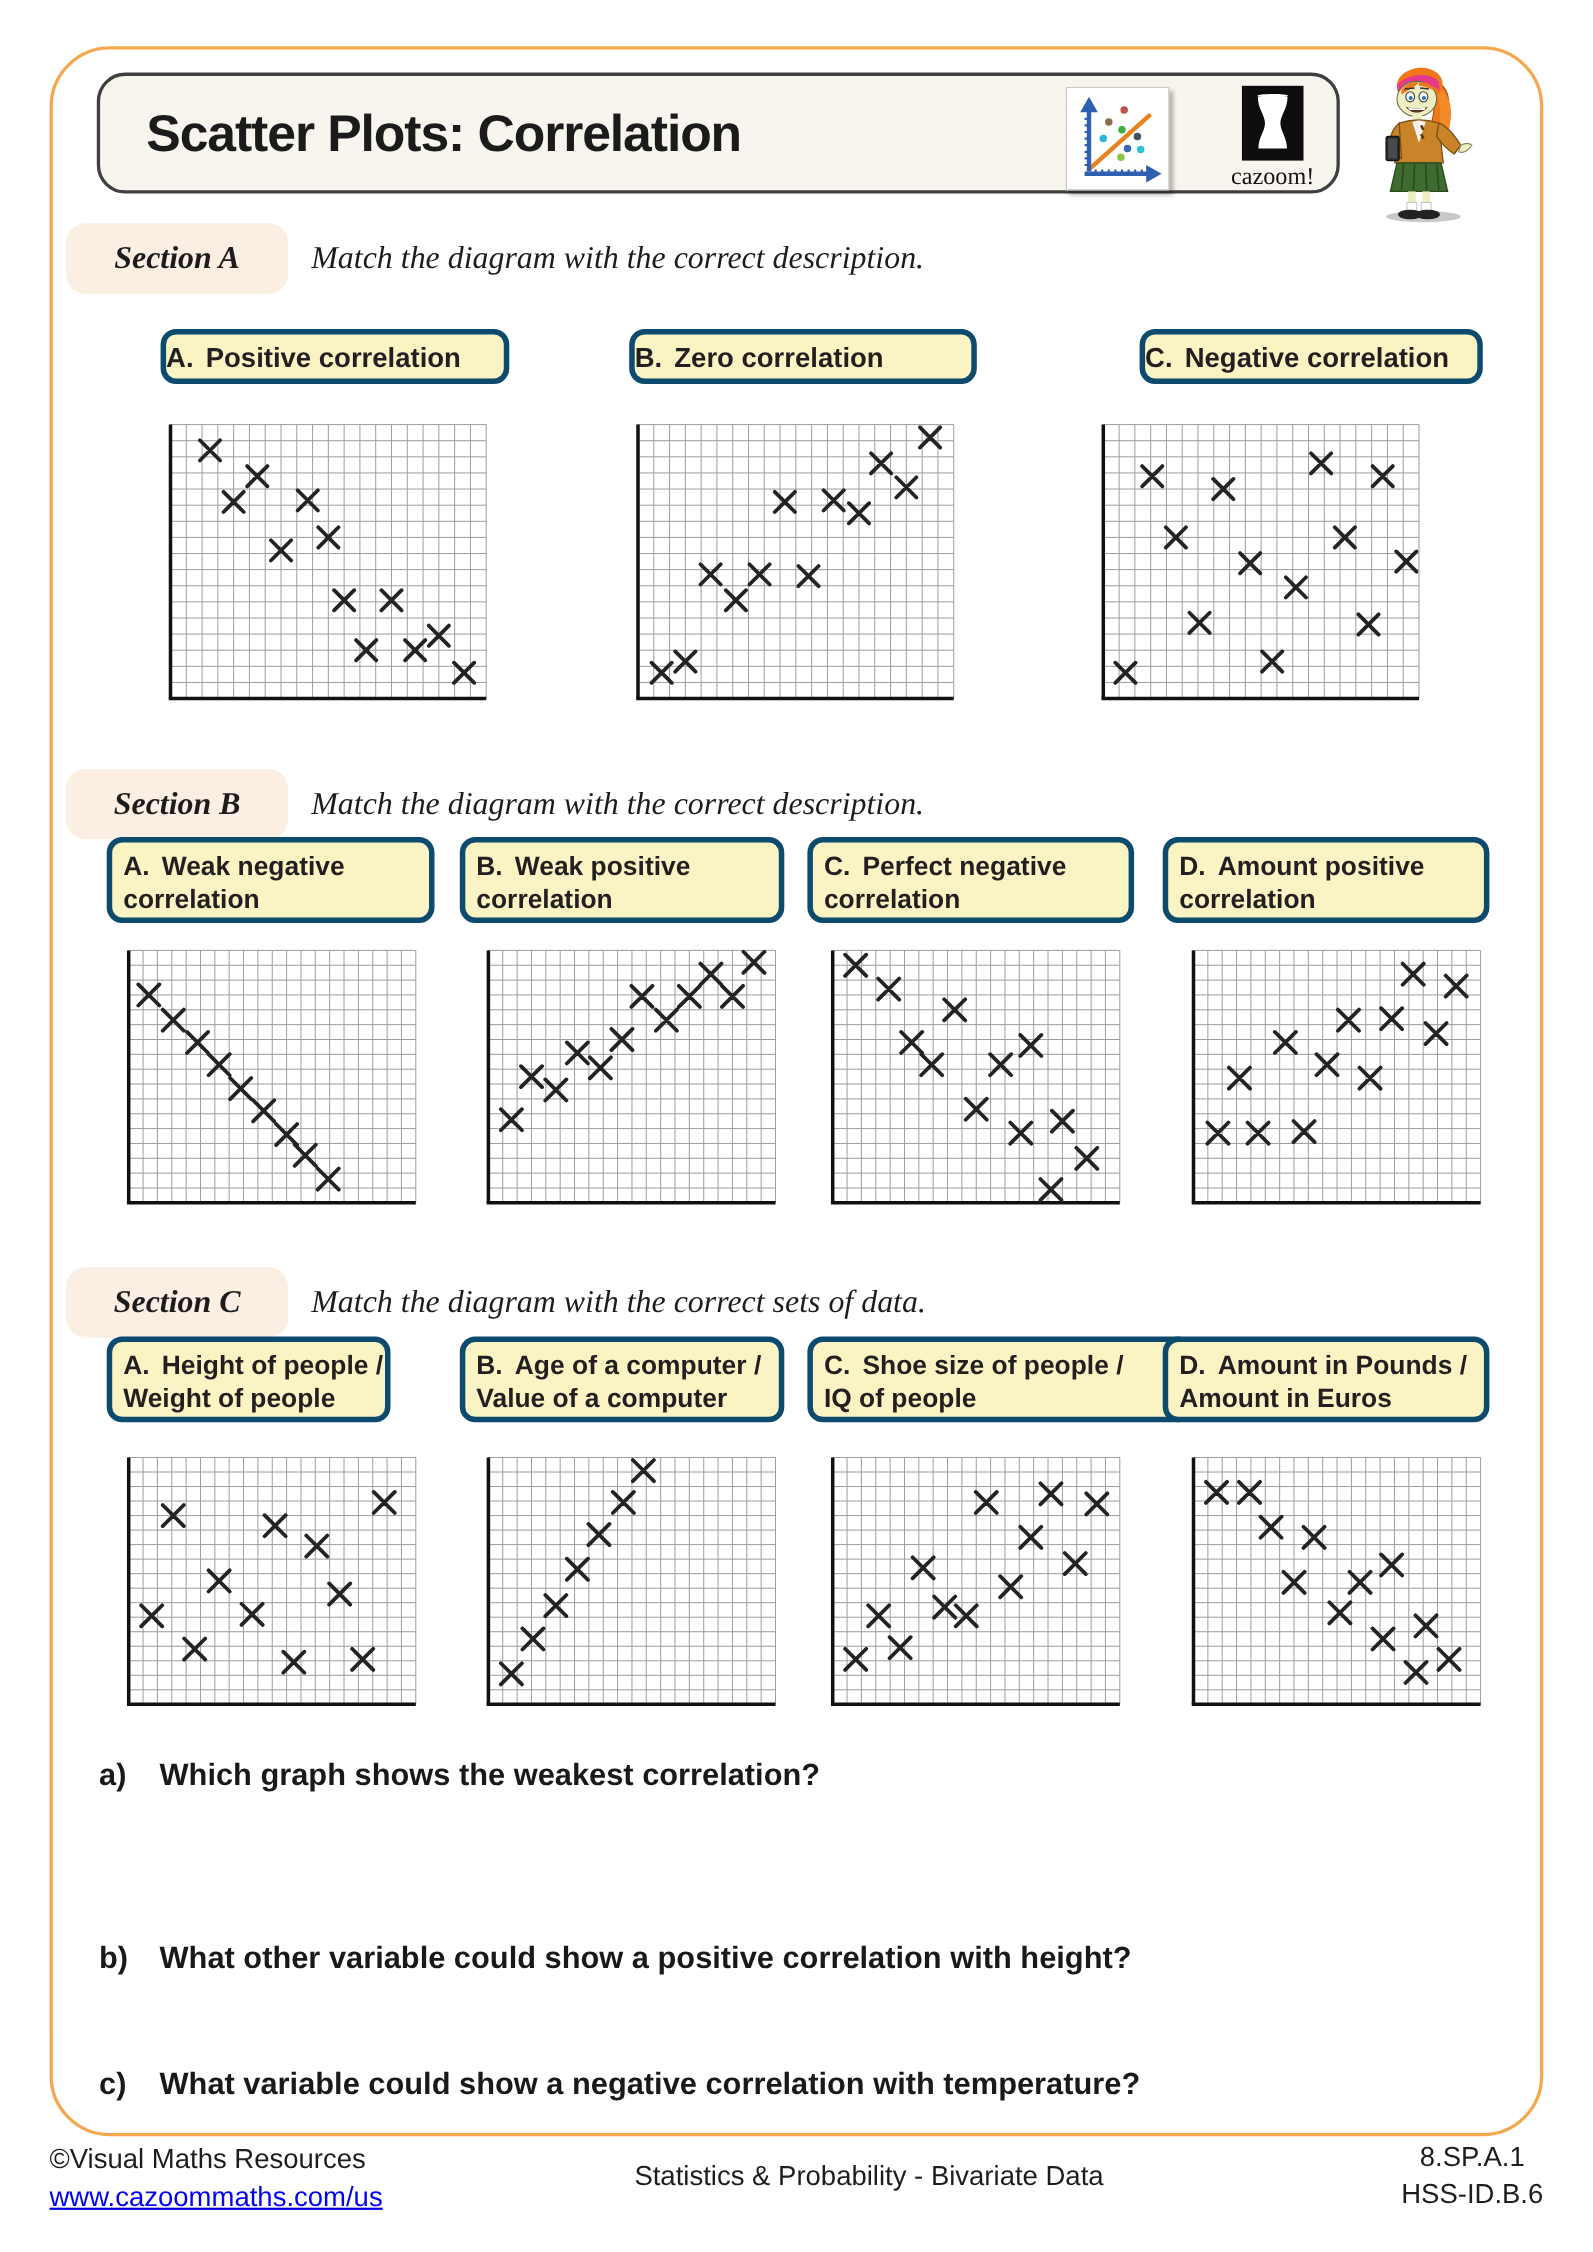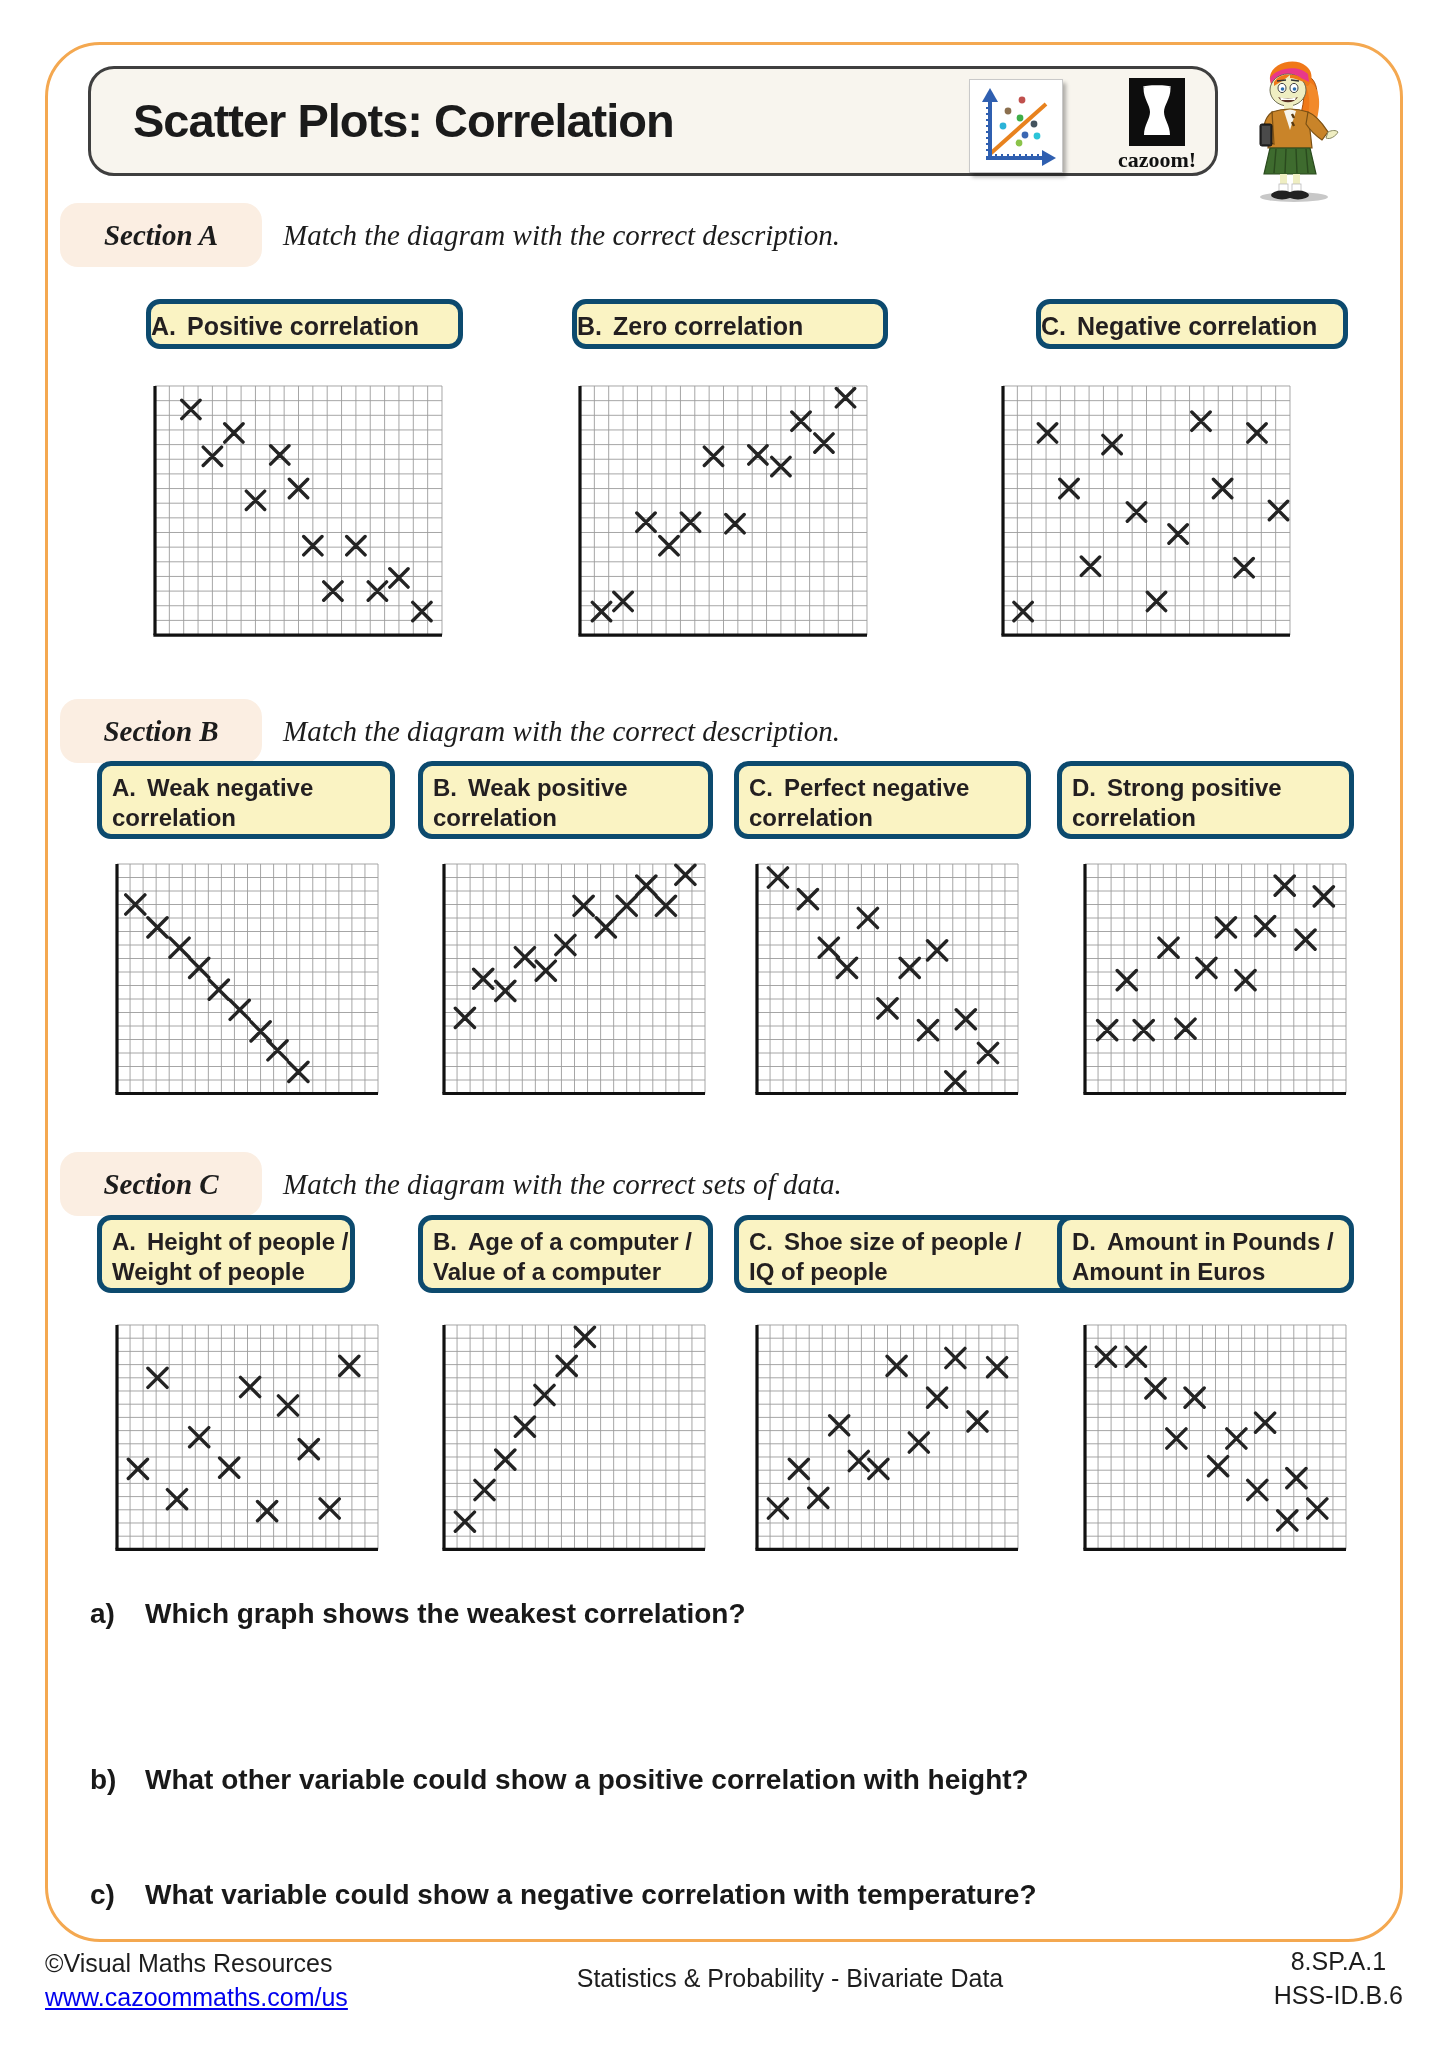--- a/index.html
+++ b/index.html
@@ -13,21 +13,21 @@
 
   
   .title-box { position:absolute; left:88px; top:66px; width:1130px; height:110px;
     background:#f8f5ee; border:3px solid #3f3f3f; border-radius:26px; }
   .title-box h1 { position:absolute; left:42px; top:0; line-height:104px; font-size:47px;
     font-weight:bold; letter-spacing:-1px; color:#1b1b1b; }
   .chart-icon { position:absolute; left:878px; top:10px; width:94px; height:94px; background:#fff;
     border:1px solid #c9c9c9; box-shadow:3px 4px 4px rgba(0,0,0,.3); }
   .cazoom-logo { position:absolute; left:1012px; top:9px; width:108px; text-align:center; }
   .logo-glyph { width:56px; height:68px; margin:0 auto; background:#0d0d0d; display:flex; align-items:center; justify-content:center; }
-  .logo-text { font-family:"Liberation Serif", serif; font-weight:bold; font-size:22px; color:#111; margin-top:1px; }
+  .logo-text { font-family:"Liberation Serif", serif; font-weight:normal; font-size:22px; color:#111; margin-top:1px; }
   .mascot { position:absolute; left:1232px; top:52px; width:125px; height:152px; }
 
   
   .section-pill { position:absolute; left:60px; width:202px; height:64px; background:#fbeee2;
     border-radius:18px; text-align:center; line-height:64px;
     font-family:"Liberation Serif", serif; font-style:italic; font-weight:bold; font-size:29px; color:#1c1c1c; }
   .section-instr { position:absolute; left:283px; height:64px; line-height:64px;
     font-family:"Liberation Serif", serif; font-style:italic; font-size:29px; color:#1c1c1c; }
   .top-a { top:203px; } .top-b { top:699px; } .top-c { top:1152px; }
 
@@ -186,21 +186,21 @@
   </div>
   <div class="tag tag-tall tB2">
     <div><span class="tag-letter">B.</span><span>Weak positive</span></div>
     <div>correlation</div>
   </div>
   <div class="tag tag-tall tB3">
     <div><span class="tag-letter">C.</span><span>Perfect negative</span></div>
     <div>correlation</div>
   </div>
   <div class="tag tag-tall tB4">
-    <div><span class="tag-letter">D.</span><span>Strong positive</span></div>
+    <div><span class="tag-letter">D.</span><span>Amount positive</span></div>
     <div>correlation</div>
   </div>
 
   <svg class="plot pB1" viewBox="-6 -6 273 241.5" width="273" height="241.5">
       <path d="M0.00 0V229.5M13.05 0V229.5M26.10 0V229.5M39.15 0V229.5M52.20 0V229.5M65.25 0V229.5M78.30 0V229.5M91.35 0V229.5M104.40 0V229.5M117.45 0V229.5M130.50 0V229.5M143.55 0V229.5M156.60 0V229.5M169.65 0V229.5M182.70 0V229.5M195.75 0V229.5M208.80 0V229.5M221.85 0V229.5M234.90 0V229.5M247.95 0V229.5M261.00 0V229.5M0 0.00H261.0M0 13.50H261.0M0 27.00H261.0M0 40.50H261.0M0 54.00H261.0M0 67.50H261.0M0 81.00H261.0M0 94.50H261.0M0 108.00H261.0M0 121.50H261.0M0 135.00H261.0M0 148.50H261.0M0 162.00H261.0M0 175.50H261.0M0 189.00H261.0M0 202.50H261.0M0 216.00H261.0M0 229.50H261.0" stroke="#9c9c9c" stroke-width="0.9" fill="none"></path>
       <path d="M0 0V229.5" stroke="#111111" stroke-width="3.2" fill="none"></path>
       <path d="M-1.6 229.5H261.0" stroke="#111111" stroke-width="3.2" fill="none"></path>
       <path d="M8.7 30.9L27.9 50.1M27.9 30.9L8.7 50.1M30.9 53.8L50.1 73.0M50.1 53.8L30.9 73.0M53.0 74.1L72.2 93.3M72.2 74.1L53.0 93.3M72.6 94.3L91.8 113.5M91.8 94.3L72.6 113.5M92.2 116.0L111.4 135.2M111.4 116.0L92.2 135.2M113.1 136.2L132.3 155.4M132.3 136.2L113.1 155.4M134.0 157.8L153.2 177.0M153.2 157.8L134.0 177.0M150.9 176.7L170.1 195.9M170.1 176.7L150.9 195.9M171.8 198.3L191.0 217.5M191.0 198.3L171.8 217.5" stroke="#232323" stroke-width="3.4" fill="none" stroke-linecap="round"></path>
     </svg>
   <svg class="plot pB2" viewBox="-6 -6 273 241.5" width="273" height="241.5">

